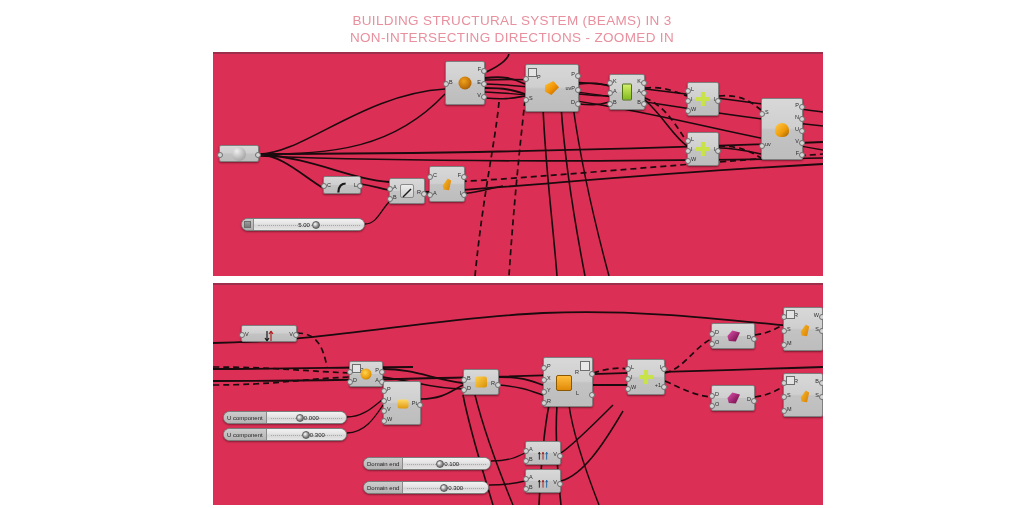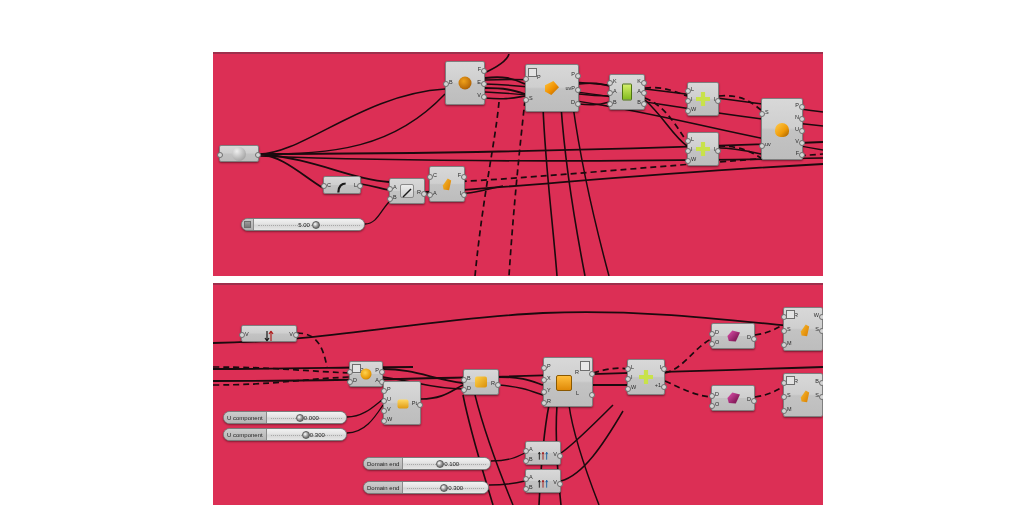--- a/index.html
+++ b/index.html
@@ -141,20 +141,22 @@
     display:block; width:5px; height:5px;
     background: linear-gradient(to bottom,#9a9a9a,#777);
     border:1px solid #6d6d6d;
   }
 </style>
 </head>
 <body>
 
 <div id="root">
 
+  <div class="title">BUILDING STRUCTURAL SYSTEM (BEAMS) IN 3
+NON-INTERSECTING DIRECTIONS - ZOOMED IN</div>
 
   <div class="canvas" id="canvas-top">
 
     <svg class="wires" viewBox="0 0 610 222" preserveAspectRatio="none">
 
       <path d="M46,100 C90,100 150,40 232,35" stroke-width="1.6"></path>
       <path d="M46,100 C120,100 180,95 232,40" stroke-width="1.4"></path>
 
       <path d="M296,0 C292,14 250,28 232,33" stroke-width="1.6"></path>
 

